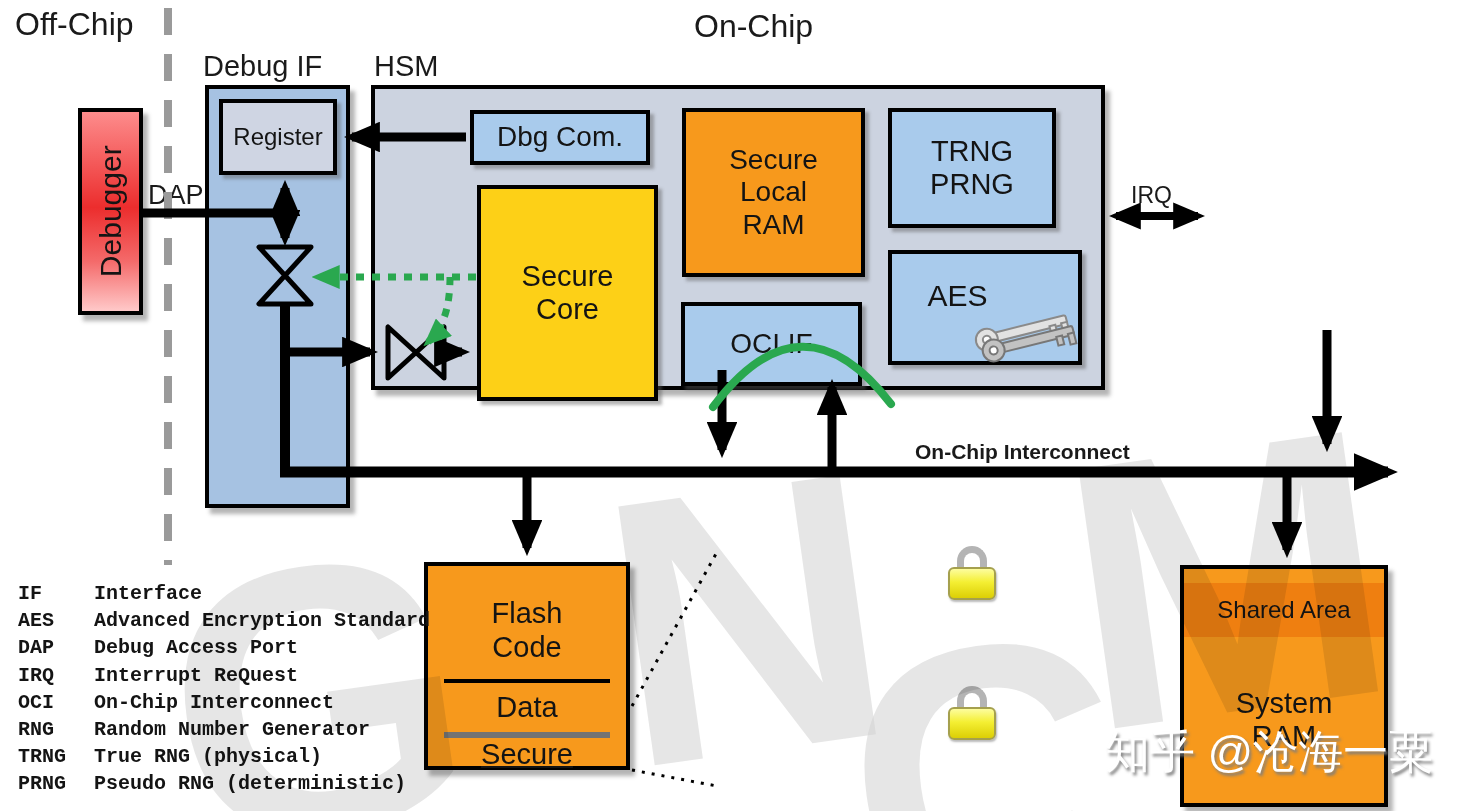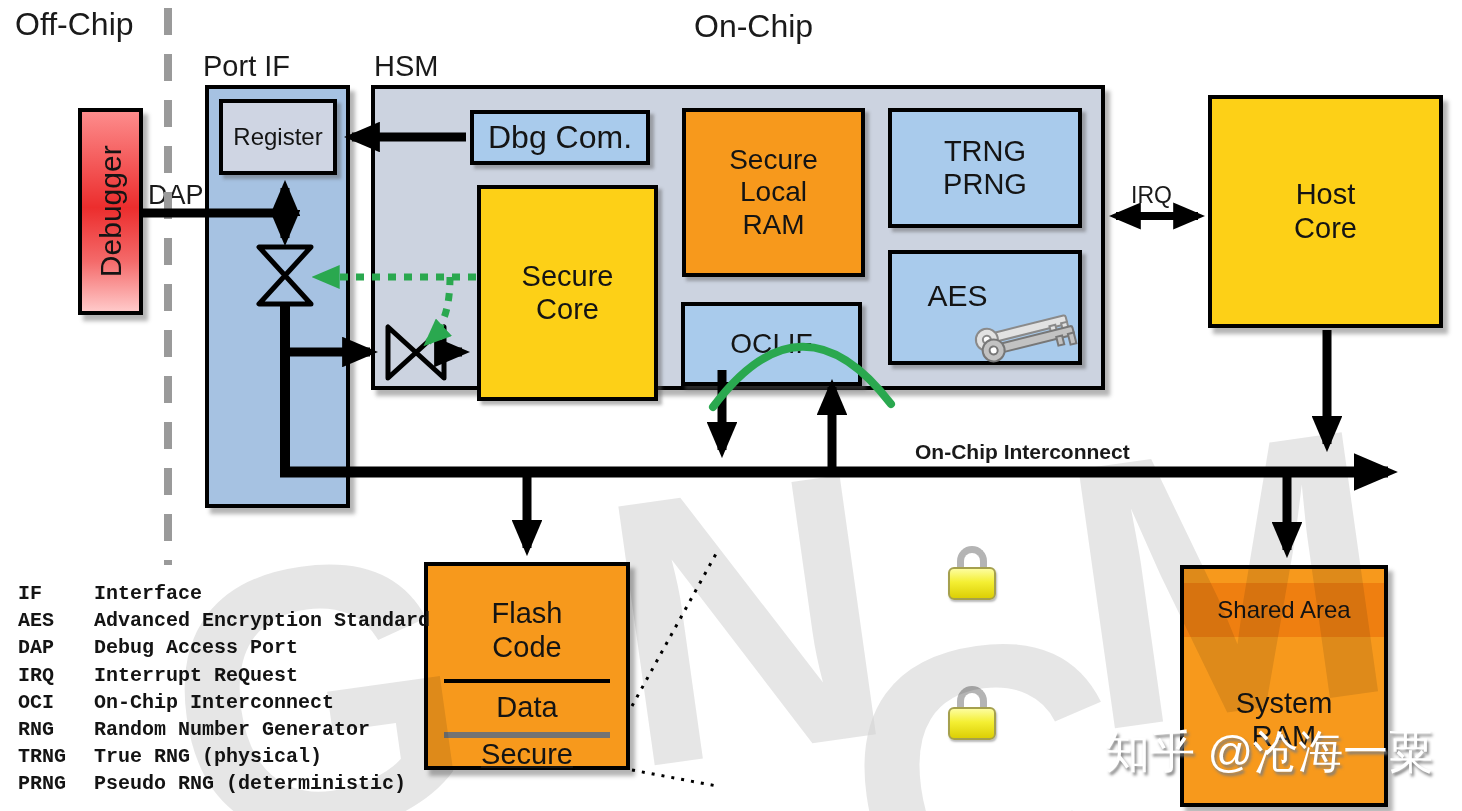--- a/index.html
+++ b/index.html
@@ -14,26 +14,26 @@
     box-shadow:5px 6px 4px rgba(90,90,90,.45);line-height:1.15;color:#141414;
   }
   .box .lbl{display:block;}
   
   .debugger{left:78px;top:108px;width:65px;height:207px;
     background:linear-gradient(180deg,#fd8c8c 0%,#ec2d2d 48%,#f46a6a 75%,#ffc9c9 100%);}
   .debugger .lbl{transform:rotate(-90deg);font-size:30px;white-space:nowrap;}
   .debug-if{left:205px;top:85px;width:145px;height:423px;background:var(--debug_if_fill);}
   .register{left:219px;top:99px;width:118px;height:76px;background:var(--register_fill);font-size:24px;box-shadow:4px 4px 3px rgba(90,90,90,.45);}
   .hsm-box{left:371px;top:85px;width:734px;height:305px;background:var(--hsm_fill);}
-  .dbg-com{left:470px;top:110px;width:180px;height:55px;background:var(--inner_blue);font-size:32px;box-shadow:4px 4px 3px rgba(90,90,90,.45);}
+  .dbg-com{left:470px;top:110px;width:180px;height:55px;background:var(--inner_blue);font-size:28px;box-shadow:4px 4px 3px rgba(90,90,90,.45);}
   .secure-core{left:477px;top:185px;width:181px;height:216px;background:var(--yellow);font-size:29px;box-shadow:4px 4px 3px rgba(90,90,90,.45);}
   .secure-core .lbl{width:120px;}
   .sl-ram{left:682px;top:108px;width:183px;height:169px;background:var(--orange);font-size:28px;box-shadow:4px 4px 3px rgba(90,90,90,.45);}
   .sl-ram .lbl{width:110px;}
-  .trng{left:888px;top:108px;width:194px;height:120px;background:var(--inner_blue);font-size:29px;box-shadow:4px 4px 3px rgba(90,90,90,.45);}
+  .trng{left:888px;top:108px;width:168px;height:120px;background:var(--inner_blue);font-size:29px;box-shadow:4px 4px 3px rgba(90,90,90,.45);}
   .trng .lbl{width:125px;}
   .aes{left:888px;top:250px;width:194px;height:115px;background:var(--inner_blue);font-size:30px;box-shadow:4px 4px 3px rgba(90,90,90,.45);padding:0 55px 22px 0;}
   .oci{left:681px;top:302px;width:181px;height:84px;background:var(--inner_blue);font-size:28px;box-shadow:4px 4px 3px rgba(90,90,90,.45);}
   .host-core{left:1208px;top:95px;width:235px;height:233px;background:var(--yellow);font-size:29px;}
   .host-core .lbl{width:120px;}
   
   .flash{left:424px;top:562px;width:206px;height:208px;background:var(--orange);flex-direction:column;align-items:stretch;justify-content:flex-start;padding:16px;}
   .flash .sec{display:flex;align-items:center;justify-content:center;font-size:29px;}
   .flash .sec1{flex:0 0 97px;}
   .flash .sec1 .lbl{width:105px;}
@@ -86,21 +86,21 @@
   .zhihu{position:absolute;left:1105px;top:722px;z-index:9;font-size:45px;color:#ffffff;
     text-shadow:2px 3px 3px rgba(125,125,125,.95);white-space:nowrap;pointer-events:none;}
 </style>
 </head>
 <body>
 
 <div id="canvas">
 
   <div class="abslabel off-chip">Off-Chip</div>
   <div class="abslabel on-chip">On-Chip</div>
-  <div class="abslabel debug-if-lbl">Port IF</div>
+  <div class="abslabel debug-if-lbl">Debug IF</div>
   <div class="abslabel hsm-lbl">HSM</div>
   <div class="abslabel dap-lbl">DAP</div>
   <div class="abslabel irq-lbl">IRQ</div>
   <div class="abslabel oci-bus-lbl">On-Chip Interconnect</div>
 
   <div class="box debugger">
     <span class="lbl">Debugger</span>
   </div>
 
   <div class="box debug-if"></div>
@@ -139,23 +139,20 @@
           <rect x="80" y="33" width="6" height="9"></rect>
             <rect x="92" y="33" width="6" height="11"></rect>
           <circle cx="16" cy="31" r="11"></circle>
             <circle cx="16" cy="31" r="4" fill="#fff"></circle>
         </g>
       </g>
     </svg>
   </div>
   <div class="box oci">
     <span class="lbl">OCI IF</span>
-  </div>
-  <div class="box host-core">
-    <span class="lbl">Host Core</span>
   </div>
 
   <div class="box flash">
     <div class="sec sec1">
       <span class="lbl">Flash Code</span>
     </div>
     <div class="sec sec2">
       <span class="lbl">Data</span>
     </div>
     <div class="sec sec3">

